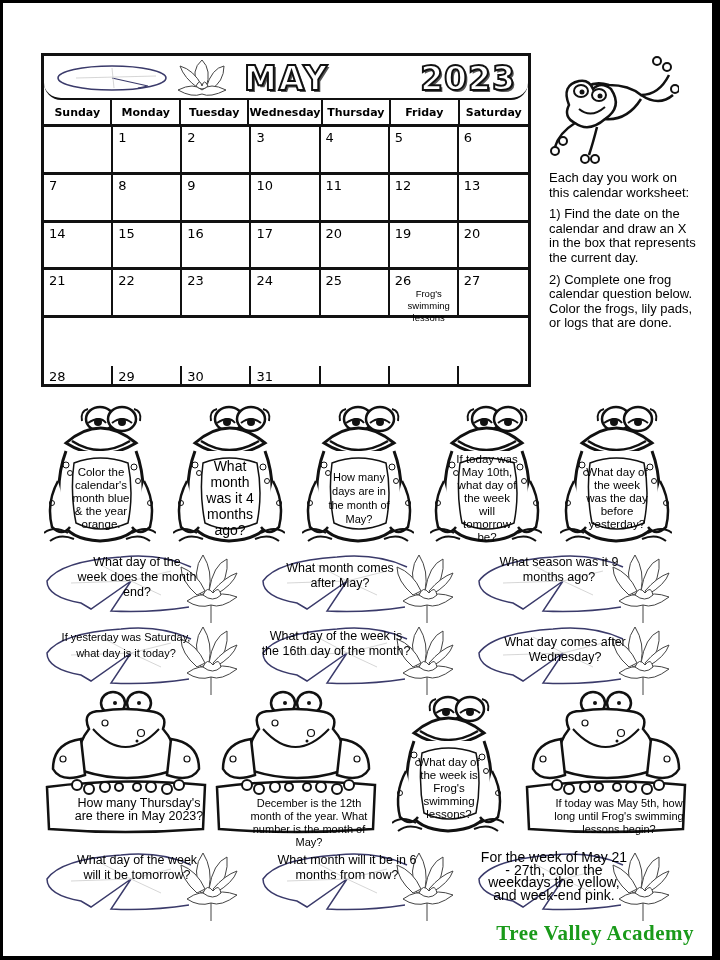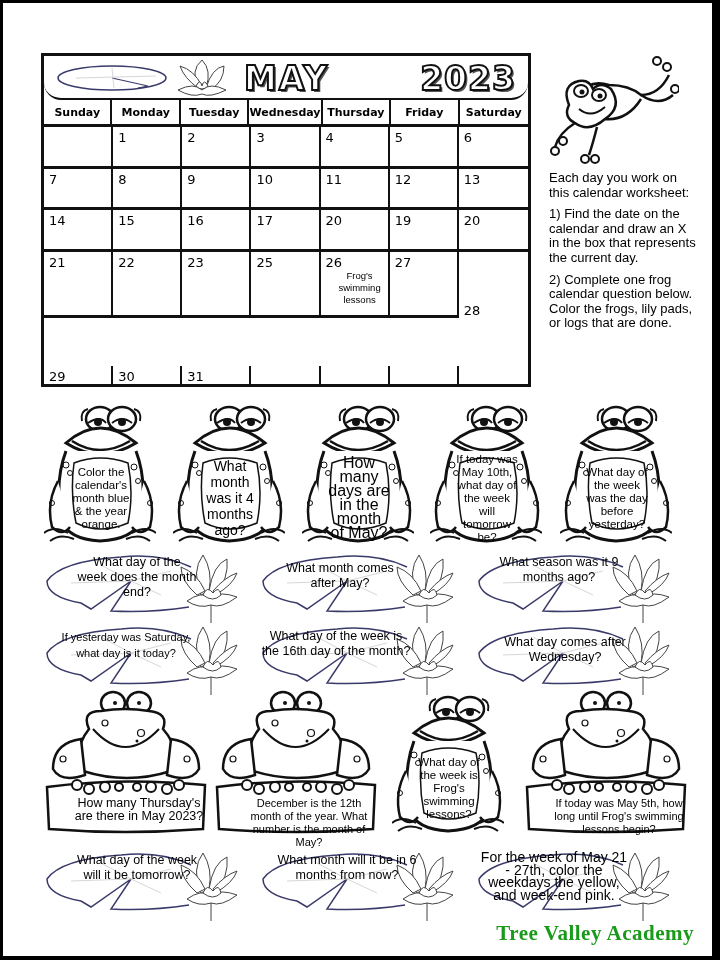--- a/index.html
+++ b/index.html
@@ -211,20 +211,21 @@
         <div class="day-cell"><span>14</span></div>
         <div class="day-cell"><span>15</span></div>
         <div class="day-cell"><span>16</span></div>
         <div class="day-cell"><span>17</span></div>
         <div class="day-cell"><span>20</span></div>
         <div class="day-cell"><span>19</span></div>
         <div class="day-cell"><span>20</span></div>
         <div class="day-cell"><span>21</span></div>
         <div class="day-cell"><span>22</span></div>
         <div class="day-cell"><span>23</span></div>
+        <div class="day-cell"><span>24</span></div>
         <div class="day-cell"><span>25</span></div>
         <div class="day-cell"><span>26</span><div class="day-note">Frog's swimming lessons</div></div>
         <div class="day-cell"><span>27</span></div>
         <div class="day-cell lastrow"><span>28</span></div>
         <div class="day-cell lastrow"><span>29</span></div>
         <div class="day-cell lastrow"><span>30</span></div>
         <div class="day-cell lastrow"><span>31</span></div>
         <div class="day-cell lastrow"><span></span></div>
         <div class="day-cell lastrow"><span></span></div>
         <div class="day-cell lastrow"><span></span></div>
@@ -267,21 +268,21 @@
   <div class="frog-sit" style="left:170px;top:400px">
     <svg width="112" height="140">
         <use href="#sitfrog"></use>
       </svg>
     <div class="q" style="font-size:14px;line-height:16px">What month was it 4 months ago?</div>
   </div>
   <div class="frog-sit" style="left:299px;top:400px">
     <svg width="112" height="140">
         <use href="#sitfrog"></use>
       </svg>
-    <div class="q" style="font-size:16px;line-height:14px">How many days are in the month of May?</div>
+    <div class="q" style="font-size:11px;line-height:14px">How many days are in the month of May?</div>
   </div>
   <div class="frog-sit" style="left:427px;top:400px">
     <svg width="112" height="140">
         <use href="#sitfrog"></use>
       </svg>
     <div class="q">If today was May 10th, what day of the week will tomorrow be?</div>
   </div>
   <div class="frog-sit" style="left:557px;top:400px">
     <svg width="112" height="140">
         <use href="#sitfrog"></use>

